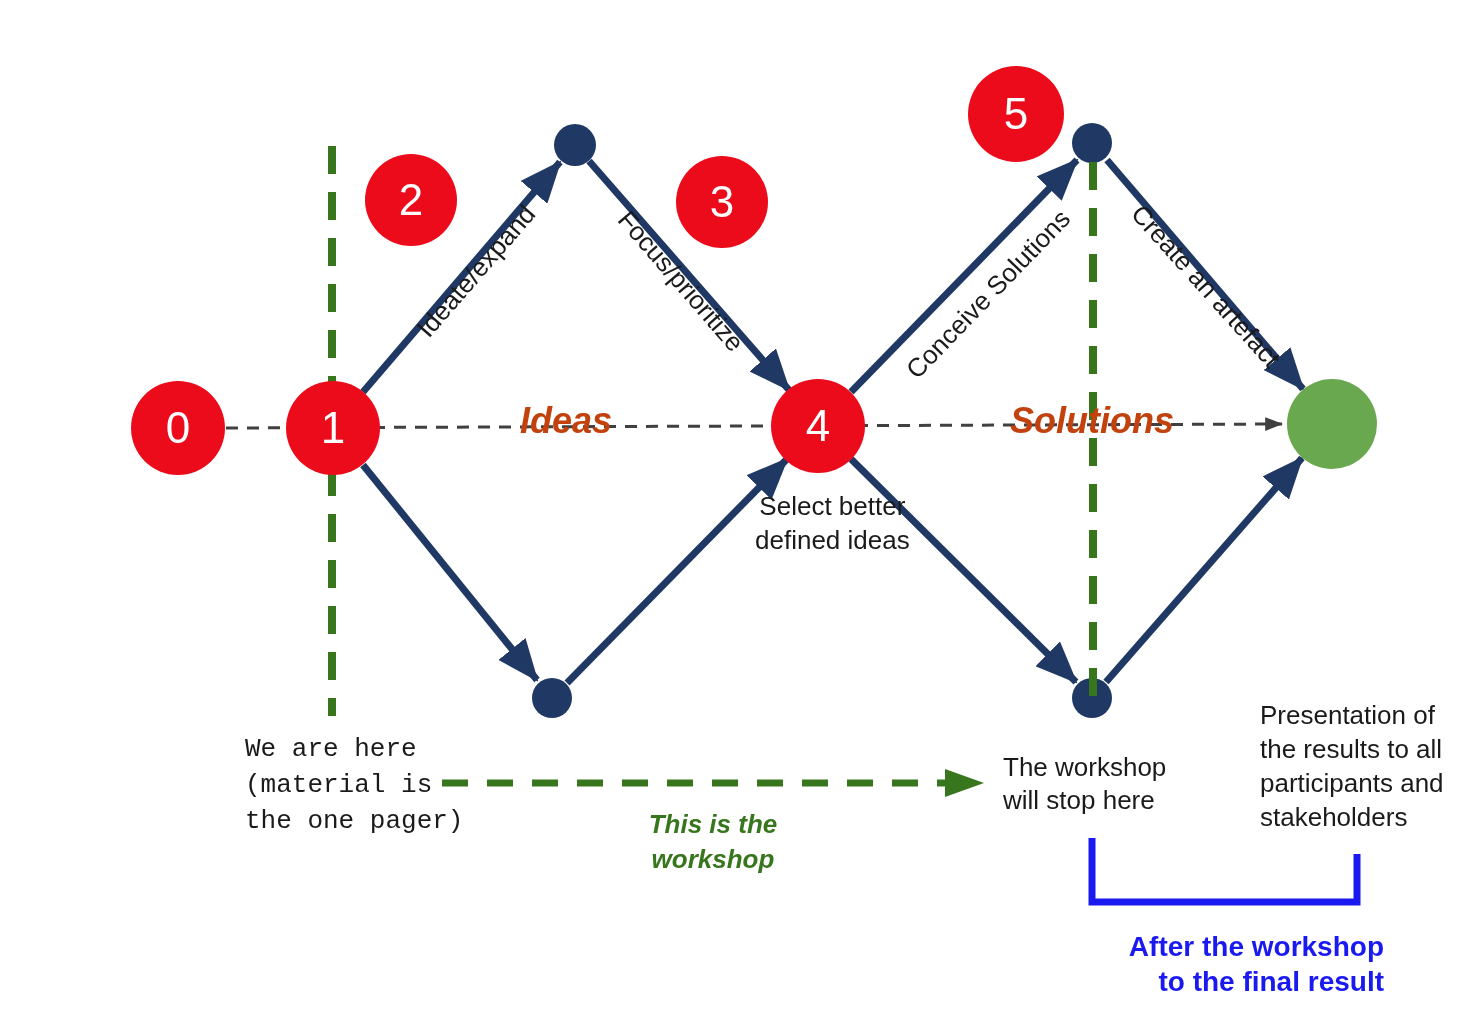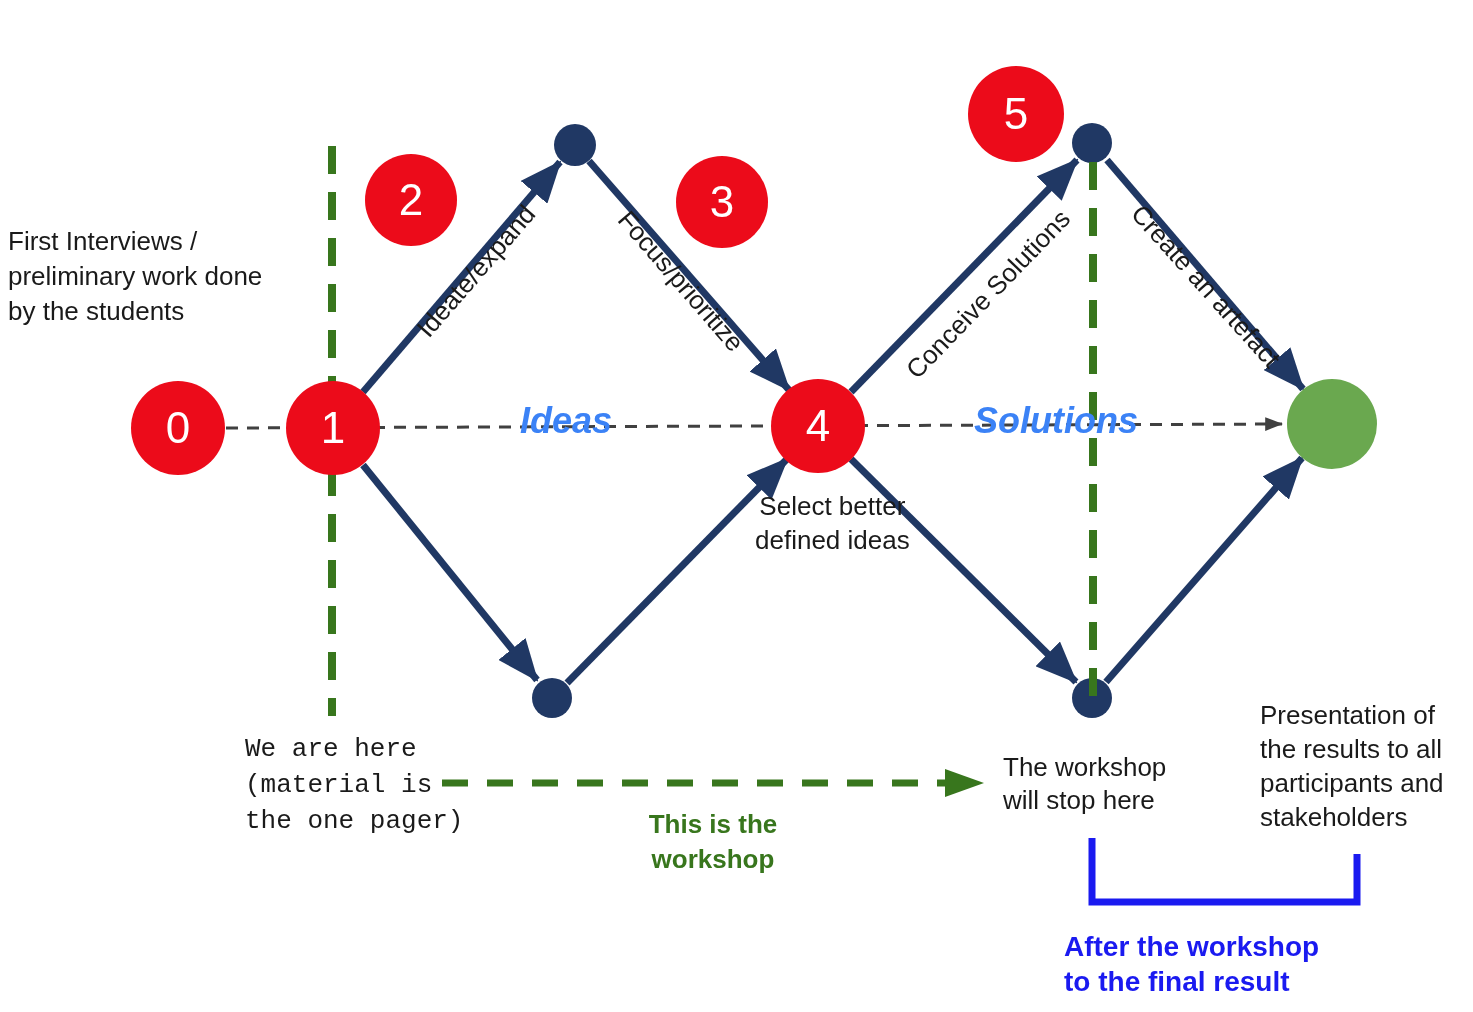--- a/index.html
+++ b/index.html
@@ -24,39 +24,39 @@
   }
   .num{
     position:absolute;
     color:#ffffff;
     font-size:44px;
     line-height:44px;
     transform:translate(-50%,-50%);
   }
   .phase{
     position:absolute;
-    color:#3b82f6;
+    color:#c2410c;
     font-size:36px;
     font-weight:bold;
     font-style:italic;
     white-space:nowrap;
     transform:translate(-50%,-50%);
   }
   .green-note{
     color:#38761d;
     font-weight:bold;
     text-align:center;
     line-height:35px;
   }
   .blue-note{
     color:#1a1af0;
     font-weight:bold;
     font-size:28px;
     line-height:35px;
-    text-align:left;
+    text-align:right;
   }
 </style>
 </head>
 <body>
 
 <div id="canvas">
 
   <svg id="diagram-svg" width="1473" height="1012" viewBox="0 0 1473 1012">
     <defs>
       <marker id="mNavy" viewBox="0 0 6 5" refX="5.7" refY="2.5" markerWidth="6" markerHeight="5" orient="auto">
@@ -106,39 +106,36 @@
   </svg>
 
   <div class="num" style="left:178px;top:428px;">0</div>
   <div class="num" style="left:333px;top:428px;">1</div>
   <div class="num" style="left:411px;top:200px;">2</div>
   <div class="num" style="left:722px;top:202px;">3</div>
   <div class="num" style="left:818px;top:426px;">4</div>
   <div class="num" style="left:1016px;top:114px;">5</div>
 
   <div class="phase" style="left:566px;top:421px;">Ideas</div>
-  <div class="phase" style="left:1056px;top:421px;">Solutions</div>
+  <div class="phase" style="left:1092px;top:421px;">Solutions</div>
 
   <div class="lbl rot" style="left:476px;top:271px;transform:translate(-50%,-50%) rotate(-49deg);">Ideate/expand</div>
   <div class="lbl rot" style="left:681px;top:281px;transform:translate(-50%,-50%) rotate(49deg);">Focus/prioritize</div>
   <div class="lbl rot" style="left:988px;top:294px;transform:translate(-50%,-50%) rotate(-46deg);">Conceive Solutions</div>
   <div class="lbl rot" style="left:1206px;top:286px;transform:translate(-50%,-50%) rotate(48deg);">Create an artefact</div>
 
-  <div class="lbl" style="left:8px;top:224px;">First Interviews /
-preliminary work done
-by the students</div>
 
   <div class="lbl" style="left:755px;top:489px;line-height:34px;text-align:center;">Select better
 defined ideas</div>
 
   <div class="lbl" style="left:245px;top:731px;line-height:36px;font-family:Liberation Mono, monospace;">We are here
 (material is
 the one pager)</div>
 
-  <div class="lbl green-note" style="left:603px;top:807px;width:220px;">This is the
+  <div class="lbl green-note" style="left:603px;top:807px;width:220px;font-style:italic;">This is the
 workshop</div>
 
   <div class="lbl" style="left:1003px;top:751px;line-height:33px;">The workshop
 will stop here</div>
 
   <div class="lbl" style="left:1260px;top:698px;line-height:34px;">Presentation of
 the results to all
 participants and
 stakeholders</div>
 

